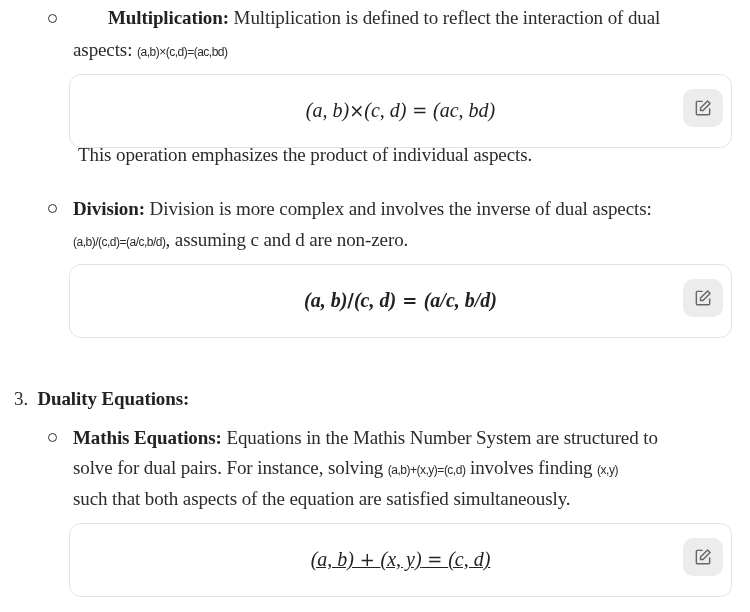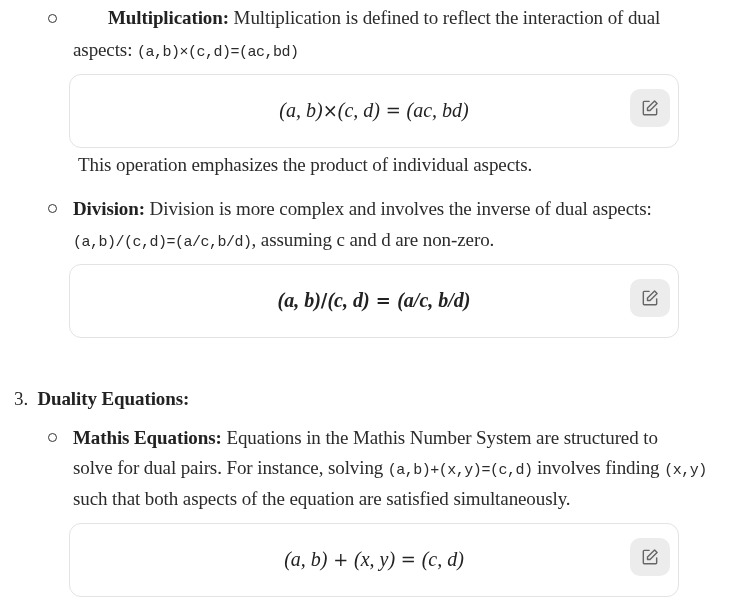--- a/index.html
+++ b/index.html
@@ -1,23 +1,23 @@
 <!DOCTYPE html>
 <html><head>
 <meta charset="utf-8">
 <style>
   html, body { margin:0; padding:0; background:#ffffff; }
   body { width:750px; height:612px; overflow:hidden; position:relative;
          font-family:"Liberation Serif", "DejaVu Serif", serif; color:#2b2b2b; }
   .abs { position:absolute; }
   .line { font-size:19px; line-height:22px; white-space:nowrap; letter-spacing:-0.1px; }
   .bullet { position:absolute; width:7px; height:7px; border:1.5px solid #333; border-radius:50%; }
-  .mono-inline { font-family:Liberation Mono, monospace; font-size:15px; letter-spacing:-0.5px; }
+  .mono-inline { font-family:Liberation Sans, sans-serif; font-size:12px; letter-spacing:-0.5px; }
   b { font-weight:bold; color:#222; }
-  .mathbox { position:absolute; left:69px; width:610px; background:#fff; border:1px solid #e3e3e3; border-radius:12px; box-sizing:border-box; }
+  .mathbox { position:absolute; left:69px; width:663px; background:#fff; border:1px solid #e3e3e3; border-radius:12px; box-sizing:border-box; }
   .math { position:absolute; left:0; right:0; text-align:center; font-family:"DejaVu Serif", serif; font-size:18px; color:#222; }
   .math i { font-family:"Liberation Serif", serif; font-style:italic; font-size:20px; }
   .editbtn { position:absolute; right:8px; top:14px; width:40px; height:38px; background:#ececec; border-radius:10px; display:flex; align-items:center; justify-content:center; cursor:pointer; }
   .editbtn svg { width:20px; height:20px; }
 </style>
 </head>
 <body>
 
 <span class="bullet" style="left:48px;top:14px;"></span>
 <div class="abs line" style="left:73px;top:7px;margin-left:35px;">
@@ -32,21 +32,21 @@
     <span><i>(a, b)</i>×<i>(c, d)</i> = <i>(ac, bd)</i></span>
   </div>
   <div class="editbtn">
     <svg viewBox="0 0 24 24" fill="none" stroke="#666" stroke-width="1.7" stroke-linecap="round" stroke-linejoin="round">
       <path d="M11 4H5a1 1 0 0 0-1 1v14a1 1 0 0 0 1 1h14a1 1 0 0 0 1-1v-6"></path>
       <path d="M17.5 3.5l3 3L12 15H9v-3z"></path>
     </svg>
   </div>
 </div>
 
-<div class="abs line" style="left:78px;top:154px;">
+<div class="abs line" style="left:78px;top:144px;">
   <span>This operation emphasizes the product of individual aspects.</span>
 </div>
 
 <span class="bullet" style="left:48px;top:204px;"></span>
 <div class="abs line" style="left:73px;top:198px;">
   <b>Division:</b><span> Division is more complex and involves the inverse of dual aspects:</span>
 </div>
 <div class="abs line" style="left:73px;top:229px;">
   <span class="mono-inline">(a,b)/(c,d)=(a/c,b/d)</span><span>, assuming c and d are non-zero.</span>
 </div>
@@ -72,21 +72,21 @@
   <b>Mathis Equations:</b><span> Equations in the Mathis Number System are structured to</span>
 </div>
 <div class="abs line" style="left:73px;top:457px;">
   <span>solve for dual pairs. For instance, solving </span><span class="mono-inline">(a,b)+(x,y)=(c,d)</span><span> involves finding </span><span class="mono-inline">(x,y)</span>
 </div>
 <div class="abs line" style="left:73px;top:488px;">
   <span>such that both aspects of the equation are satisfied simultaneously.</span>
 </div>
 
 <div class="mathbox" style="top:523px;height:74px;">
-  <div class="math" style="top:24px;">
+  <div class="math" style="top:24px;text-decoration:underline;">
     <span><i>(a, b)</i> + <i>(x, y)</i> = <i>(c, d)</i></span>
   </div>
   <div class="editbtn">
     <svg viewBox="0 0 24 24" fill="none" stroke="#666" stroke-width="1.7" stroke-linecap="round" stroke-linejoin="round">
       <path d="M11 4H5a1 1 0 0 0-1 1v14a1 1 0 0 0 1 1h14a1 1 0 0 0 1-1v-6"></path>
       <path d="M17.5 3.5l3 3L12 15H9v-3z"></path>
     </svg>
   </div>
 </div>
 

